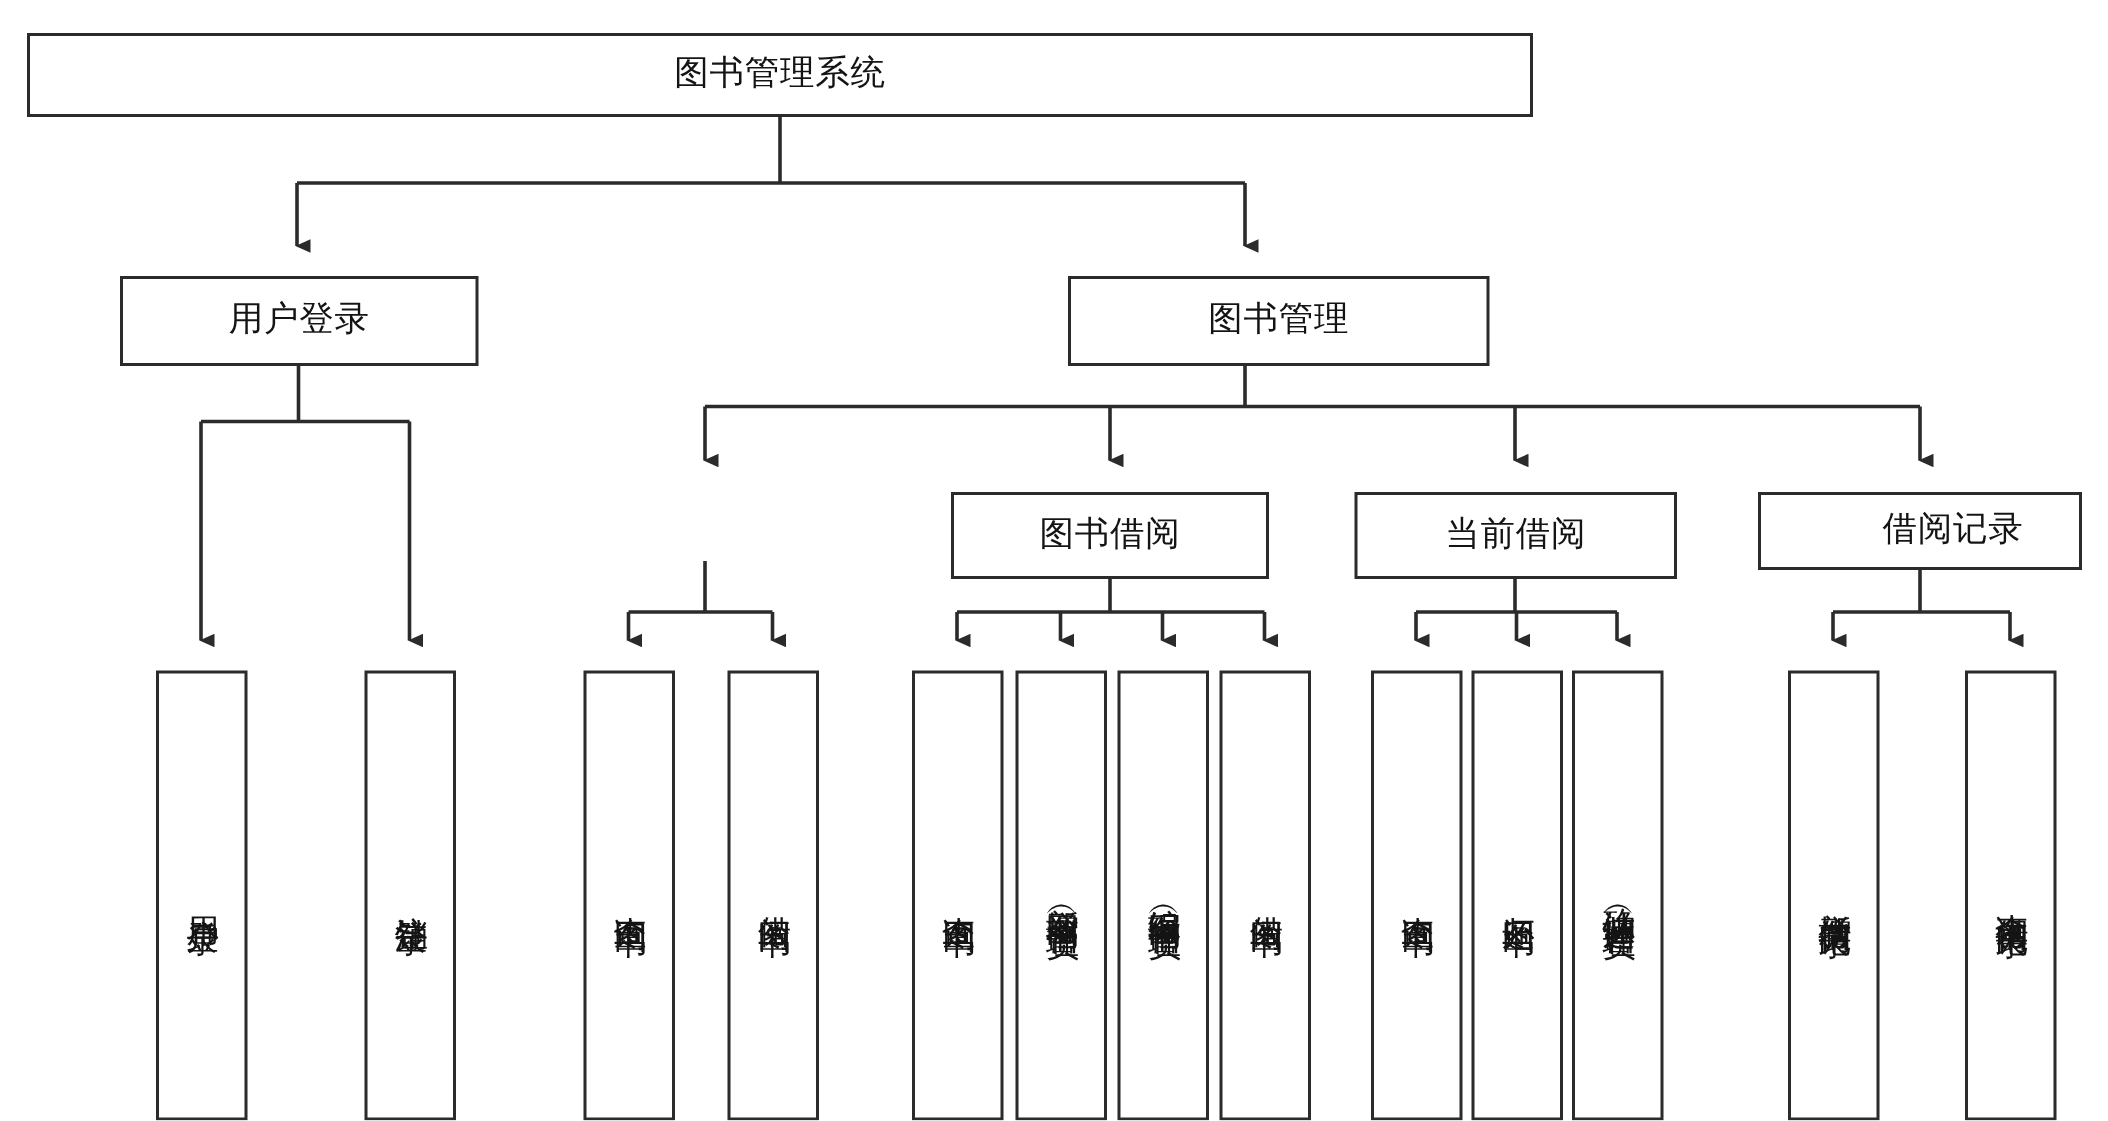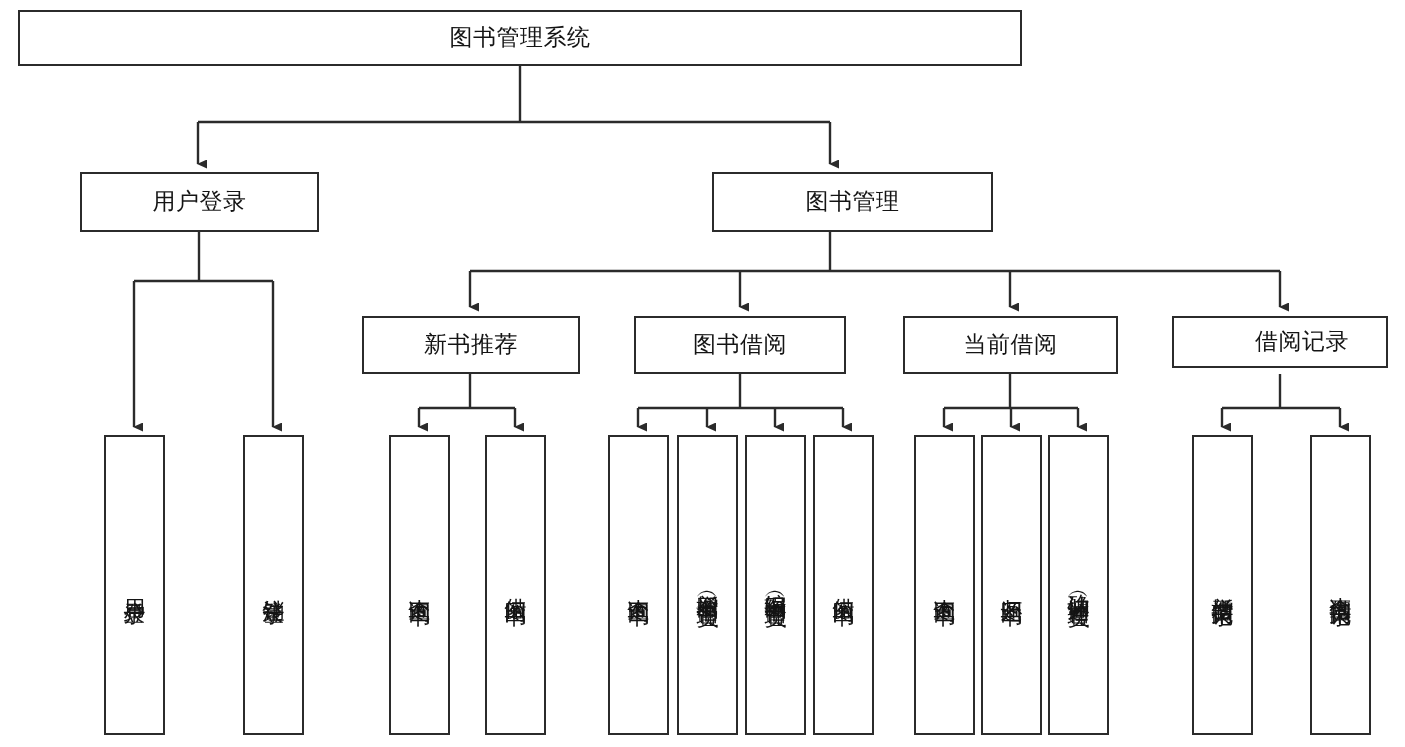--- a/index.html
+++ b/index.html
@@ -29,20 +29,21 @@
   }
   .node-box {
     position: absolute;
     box-sizing: border-box;
     border: 2.2px solid #2b2b2b;
     background: #ffffff;
     display: flex;
     align-items: center;
     justify-content: center;
     text-align: left;
+    margin-top: 12px;
   }
   .node-label {
     font-size: 23px;
     line-height: 1.18;
     letter-spacing: 0.5px;
     color: #141414;
     white-space: nowrap;
   }
   .node-box.vertical {
     align-items: center;
@@ -126,23 +127,20 @@
   </div>
 
   <div class="node-box" style="left:80px; top:172px; width:239px; height:60px;">
     <span class="node-label">用户登录</span>
   </div>
 
   <div class="node-box" style="left:712px; top:172px; width:281px; height:60px;">
     <span class="node-label">图书管理</span>
   </div>
 
-  <div class="node-box" style="left:362px; top:316px; width:218px; height:58px;">
-    <span class="node-label">新书推荐</span>
-  </div>
 
   <div class="node-box" style="left:634px; top:316px; width:212px; height:58px;">
     <span class="node-label">图书借阅</span>
   </div>
 
   <div class="node-box" style="left:903px; top:316px; width:215px; height:58px;">
     <span class="node-label">当前借阅</span>
   </div>
 
   <div class="node-box" style="left:1172px; top:316px; width:216px; height:52px;padding-left:44px;">

